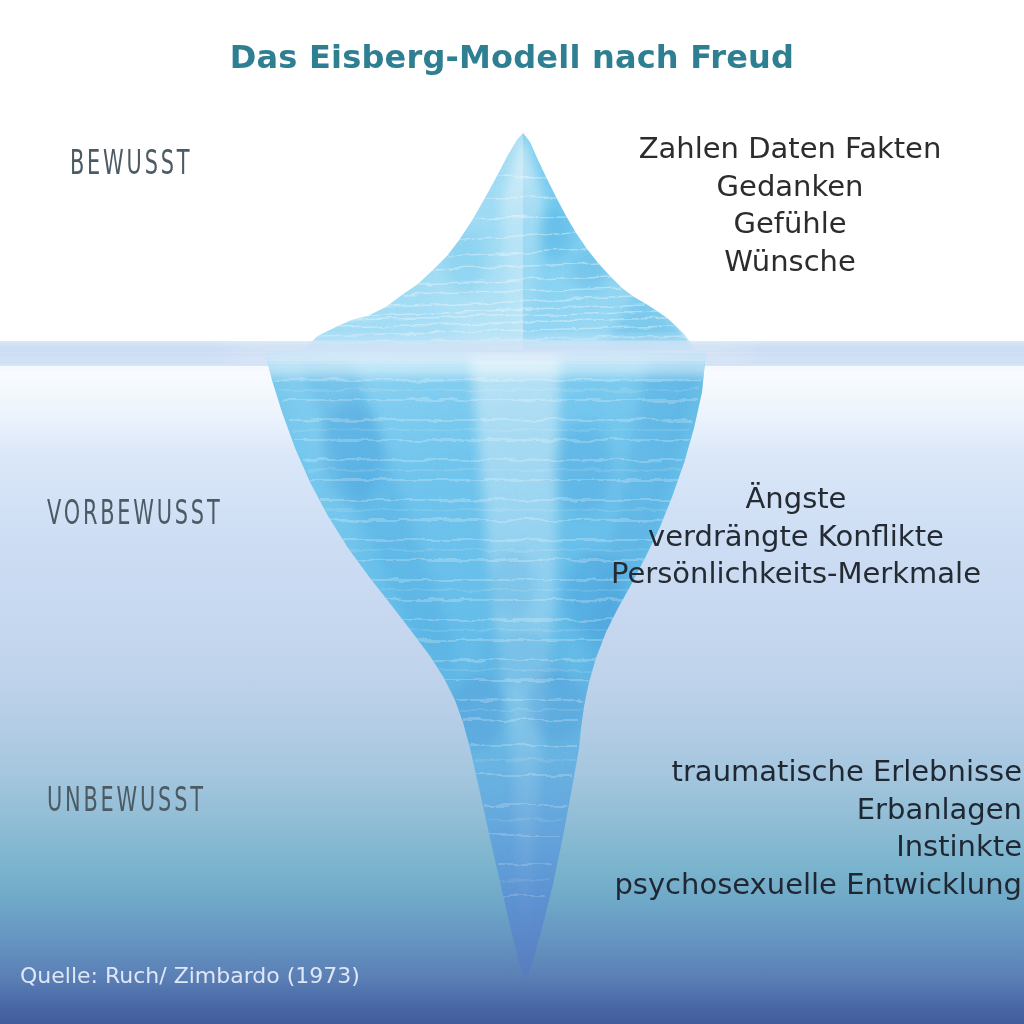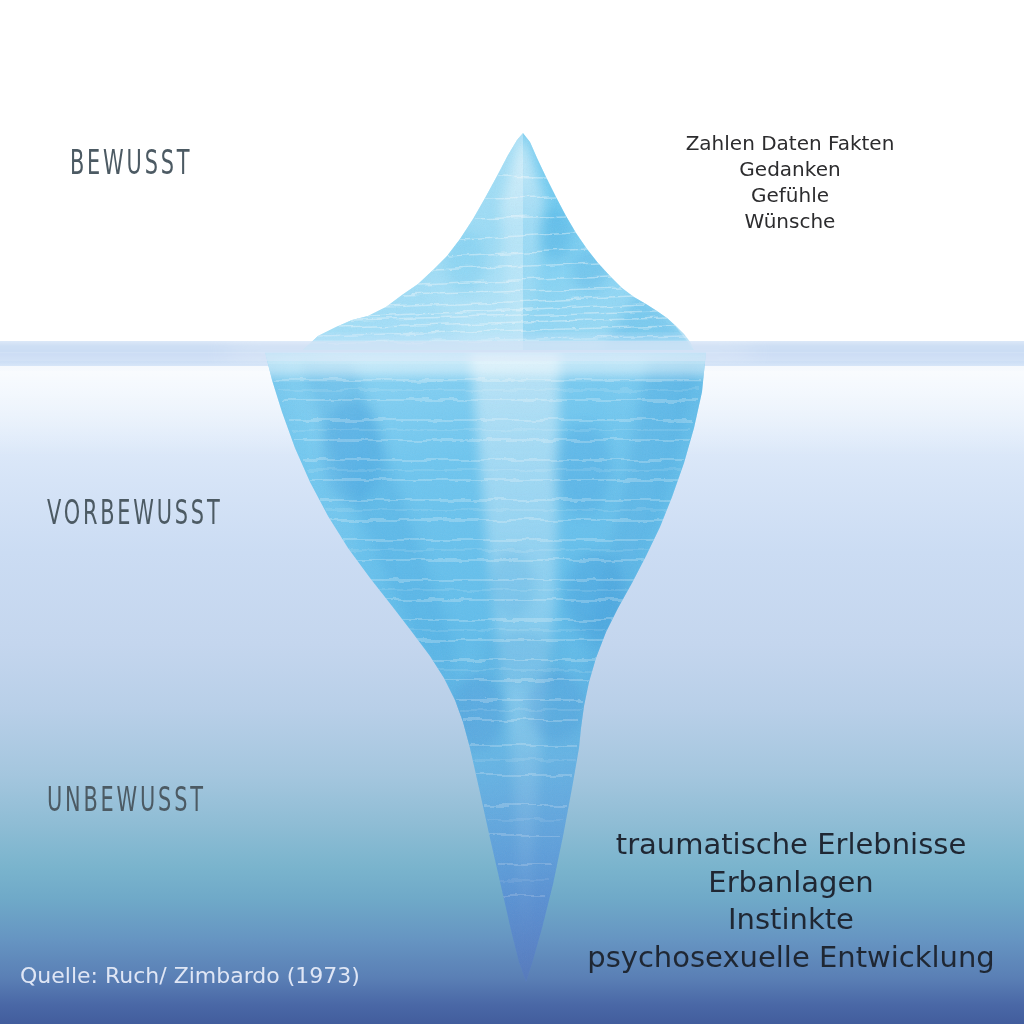--- a/index.html
+++ b/index.html
@@ -108,29 +108,29 @@
   .text-block {
     position: absolute;
     text-align: center;
     font-family: "DejaVu Sans", "Liberation Sans", sans-serif;
     font-weight: 400;
     line-height: 1.30;
     white-space: pre-line;
   }
   #block-conscious {
     left: 578px; top: 130px; width: 424px;
-    font-size: 20px; color: #2c2c2e;
+    font-size: 29px; color: #2c2c2e;
   }
   #block-preconscious {
     left: 570px; top: 480px; width: 452px;
     font-size: 29px; color: #252b33;
   }
   #block-unconscious {
-    left: 560px; top: 826px; width: 462px;
-    font-size: 29px; color: #1f2733;
+    left: 560px; top: 753px; width: 462px;
+    font-size: 29px; color: #1f2733; text-align: right;
   }
 
   .source-note {
     position: absolute;
     left: 20px; top: 963px;
     font-family: "DejaVu Sans", "Liberation Sans", sans-serif;
     font-size: 22px;
     color: #dfe6f5;
     white-space: nowrap;
   }
@@ -338,32 +338,36 @@
 
         <rect x="290" y="336" width="420" height="18" fill="#c9e6fb" opacity=".55" filter="url(#fSoft)"></rect>
       </g>
 
       <rect x="0" y="341" width="1024" height="12" fill="#cddef4" opacity=".62"></rect>
       <rect x="0" y="352" width="1024" height="9" fill="#d9e6f8" opacity=".45"></rect>
       <rect x="230" y="344" width="520" height="16" fill="#ffffff" opacity=".30" filter="url(#fSoft2)"></rect>
     </svg>
   </div>
 
+  <div class="title">Das Eisberg-Modell nach Freud</div>
 
   <div class="level-label" id="label-bewusst">BEWUSST</div>
 
   <div class="level-label" id="label-vorbewusst">VORBEWUSST</div>
 
   <div class="level-label" id="label-unbewusst">UNBEWUSST</div>
 
   <div class="text-block" id="block-conscious">Zahlen Daten Fakten
 Gedanken
 Gefühle
 Wünsche</div>
 
+  <div class="text-block" id="block-preconscious">Ängste
+verdrängte Konflikte
+Persönlichkeits-Merkmale</div>
 
   <div class="text-block" id="block-unconscious">traumatische Erlebnisse
 Erbanlagen
 Instinkte
 psychosexuelle Entwicklung</div>
 
   <div class="source-note">Quelle: Ruch/ Zimbardo  (1973)</div>
 
 </div>
 

